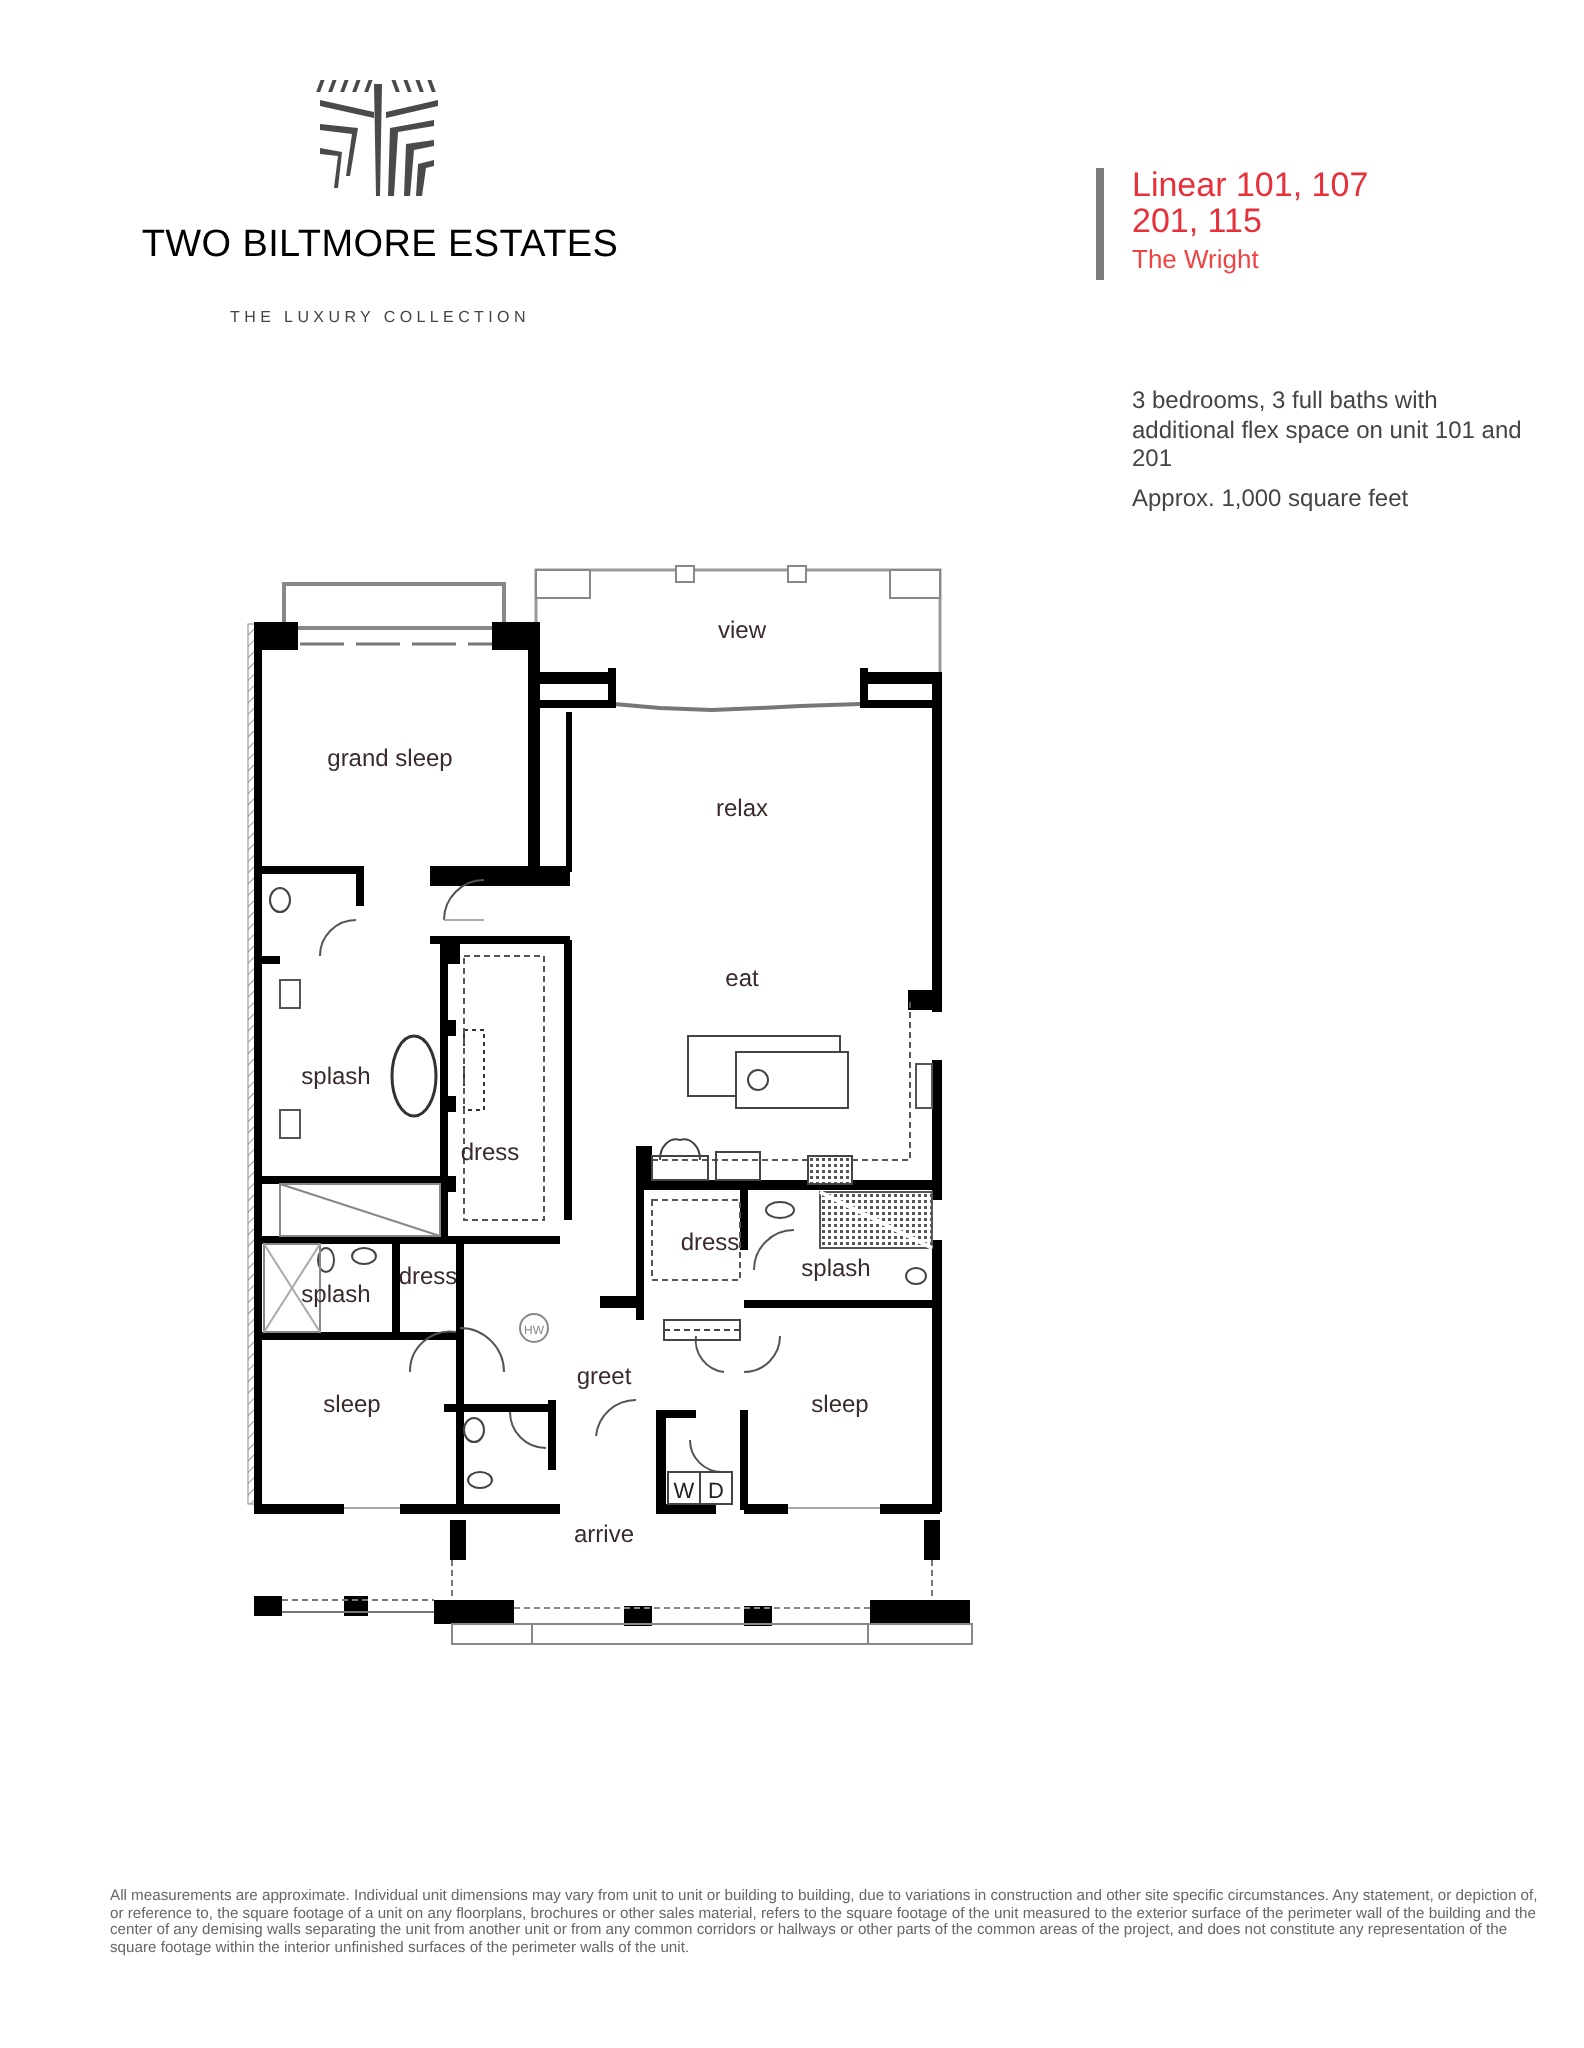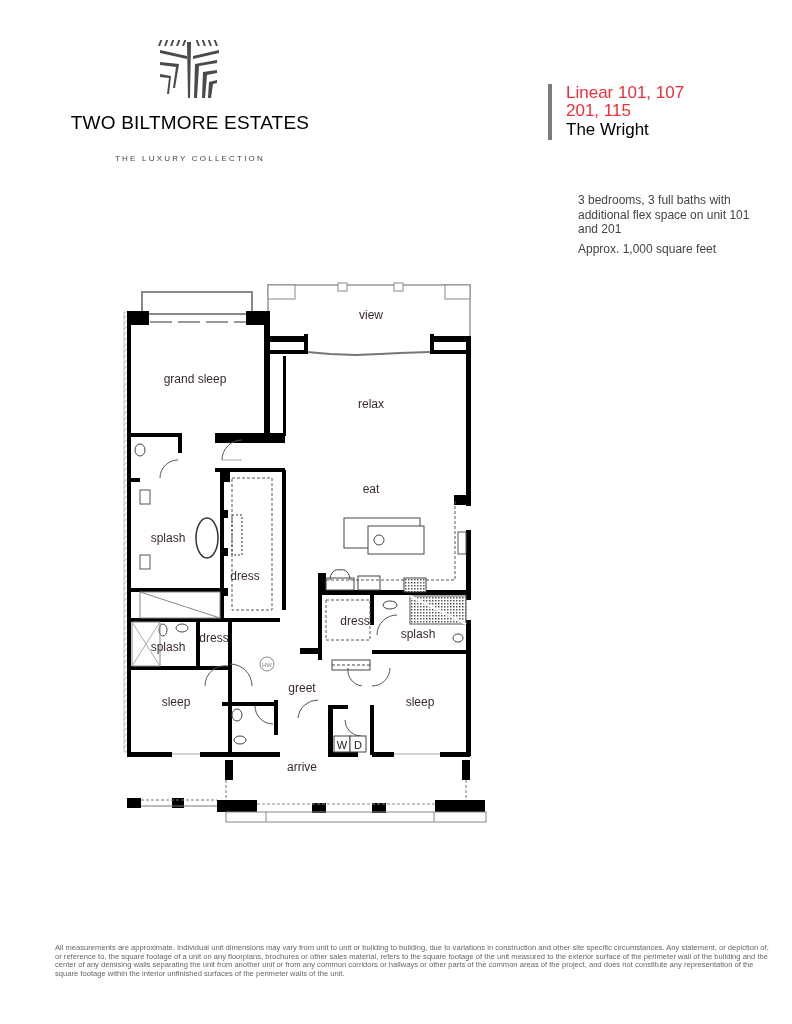--- a/index.html
+++ b/index.html
@@ -4,23 +4,23 @@
 <style>
   html,body{margin:0;padding:0;background:#fff;}
   body{width:792px;height:1024px;position:relative;overflow:hidden;font-family:"Liberation Sans","DejaVu Sans",sans-serif;color:#3c3c3c;}
   .logo{position:absolute;left:60px;top:38px;width:260px;text-align:center;}
   .logo svg{display:block;margin:0 auto;}
   .brand{font-size:19px;letter-spacing:0.2px;color:#000000;margin-top:10px;}
   .tagline{font-size:8px;letter-spacing:2.2px;color:#444;margin-top:20px;}
   .unit-box{position:absolute;left:548px;top:84px;padding-left:18px;}
   .unit-bar{position:absolute;left:0;top:0;width:4px;height:56px;background:#7b7b7b;}
   .unit-red{color:#e8303a;font-size:17px;line-height:18px;}
-  .unit-name{color:#000000;font-size:17px;line-height:20px;}
+  .unit-name{color:#ef4444;font-size:13px;line-height:20px;}
   .features{position:absolute;left:566px;top:193px;width:200px;font-size:12px;line-height:14.5px;color:#444;}
-  .features p{margin:0 0 5px 12px;}
+  .features p{margin:0 0 5px 0;}
   .plan{position:absolute;left:110px;top:280px;}
   .room{font-family:"Liberation Sans","DejaVu Sans",sans-serif;font-size:12px;fill:#3a2a2a;}
   .disclaimer{position:absolute;left:43px;top:944px;width:720px;font-size:7.6px;line-height:8.6px;color:#666;margin-left:12px;}
 </style>
 </head>
 <body>
 
 <div class="logo">
   <svg width="66" height="64" viewBox="0 0 66 64">
     <g fill="#4a4a4a">

